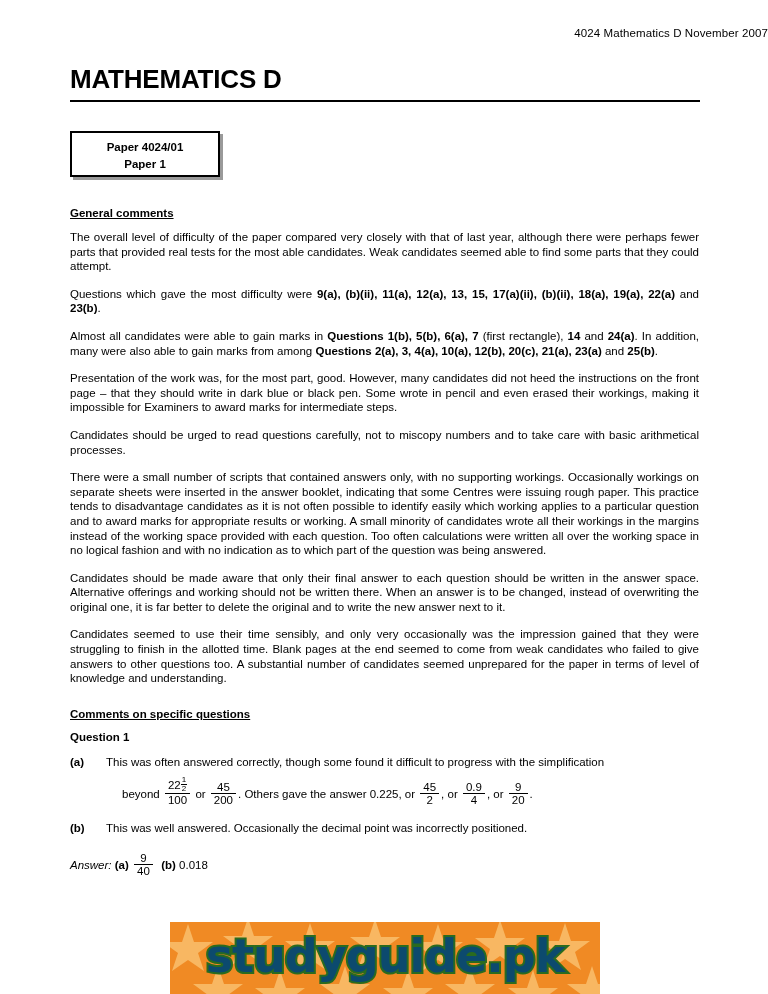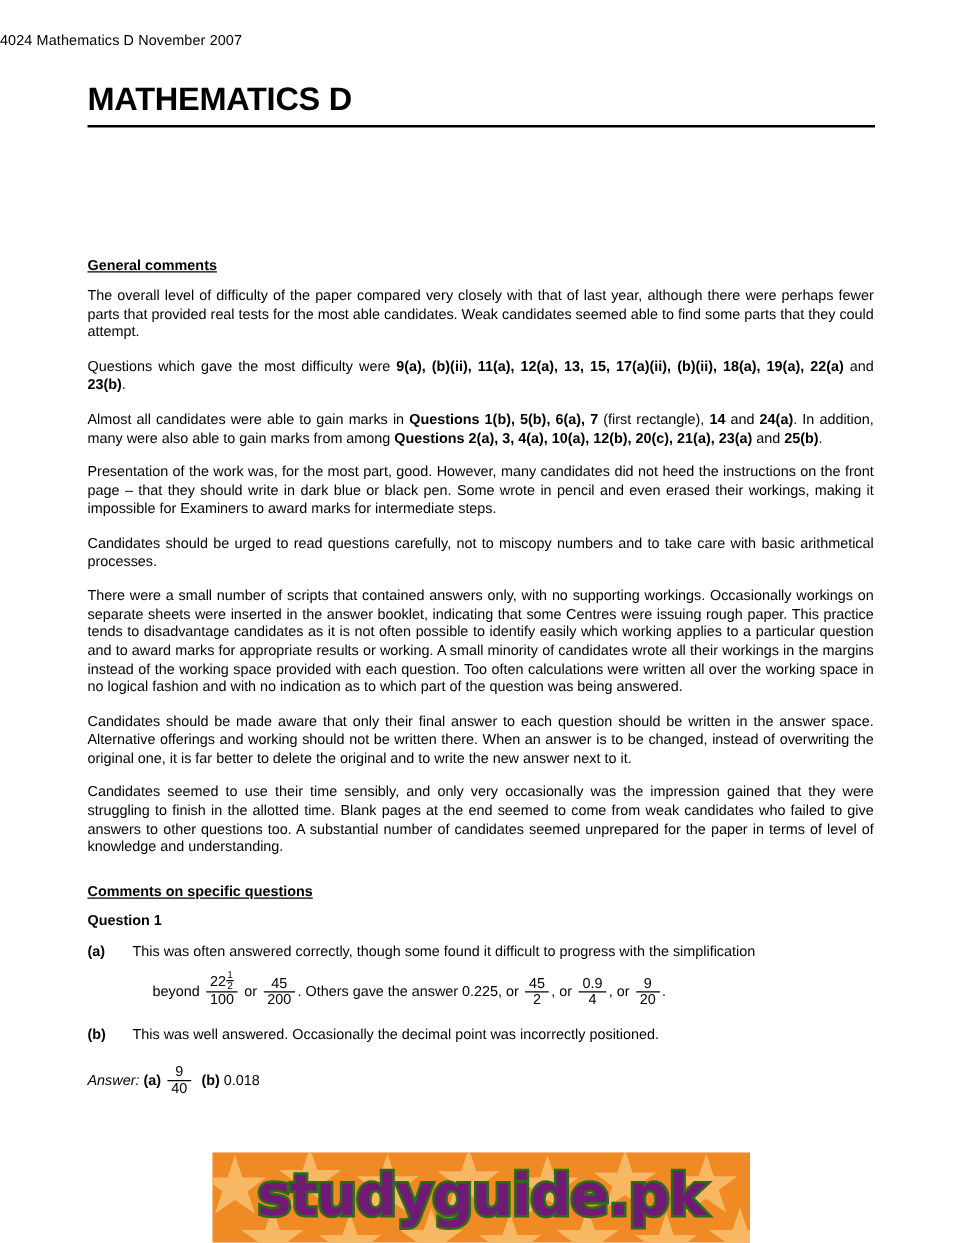--- a/index.html
+++ b/index.html
@@ -21,21 +21,21 @@
     width: 768px;
     height: 994px;
   }
 
   
   .run-head {
     position: absolute;
     left: 0;
     top: 27px;
     width: 768px;
-    text-align: left;
+    text-align: right;
     font-size: 11.5px;
     letter-spacing: 0.1px;
   }
 
   
   .doc-title {
     position: absolute;
     left: 70px;
     top: 64px;
     font-size: 26px;
@@ -187,39 +187,43 @@
     top: 0;
     width: 430px;
     height: 67px;
     display: flex;
     align-items: center;
     justify-content: center;
     font-family: "DejaVu Sans", sans-serif;
     font-size: 46px;
     font-weight: bold;
     letter-spacing: -1px;
-    color: #701a75;
+    color: #0c4a6e;
     -webkit-text-stroke: 4px #2a6b1f;
     paint-order: stroke fill;
   }
   .banner .logo-text span {
     -webkit-text-stroke: 4px #2a6b1f;
     paint-order: stroke fill;
   }
 </style>
 </head>
 <body>
 
 <div class="page">
 
   <div class="run-head">4024 Mathematics D November 2007</div>
 
   <div class="doc-title">MATHEMATICS D</div>
   <div class="title-rule"></div>
 
+  <div class="paper-box">
+    <div>Paper 4024/01</div>
+    <div>Paper 1</div>
+  </div>
 
   <div class="body-col">
 
     <div class="sec-head">General comments</div>
 
     <p class="para">The overall level of difficulty of the paper compared very closely with that of last year, although there were perhaps fewer parts that provided real tests for the most able candidates.  Weak candidates seemed able to find some parts that they could attempt.</p>
 
     <p class="para"><span>Questions which gave the most difficulty were </span><b>9(a), (b)(ii), 11(a), 12(a), 13, 15, 17(a)(ii), (b)(ii), 18(a), 19(a), 22(a)</b><span> and </span><b>23(b)</b><span>.</span></p>
 
     <p class="para"><span>Almost all candidates were able to gain marks in </span><b>Questions 1(b), 5(b), 6(a), 7</b><span> (first rectangle), </span><b>14</b><span> and </span><b>24(a)</b><span>.  In addition, many were also able to gain marks from among </span><b>Questions 2(a), 3, 4(a), 10(a), 12(b), 20(c), 21(a), 23(a)</b><span> and </span><b>25(b)</b><span>.</span></p>

